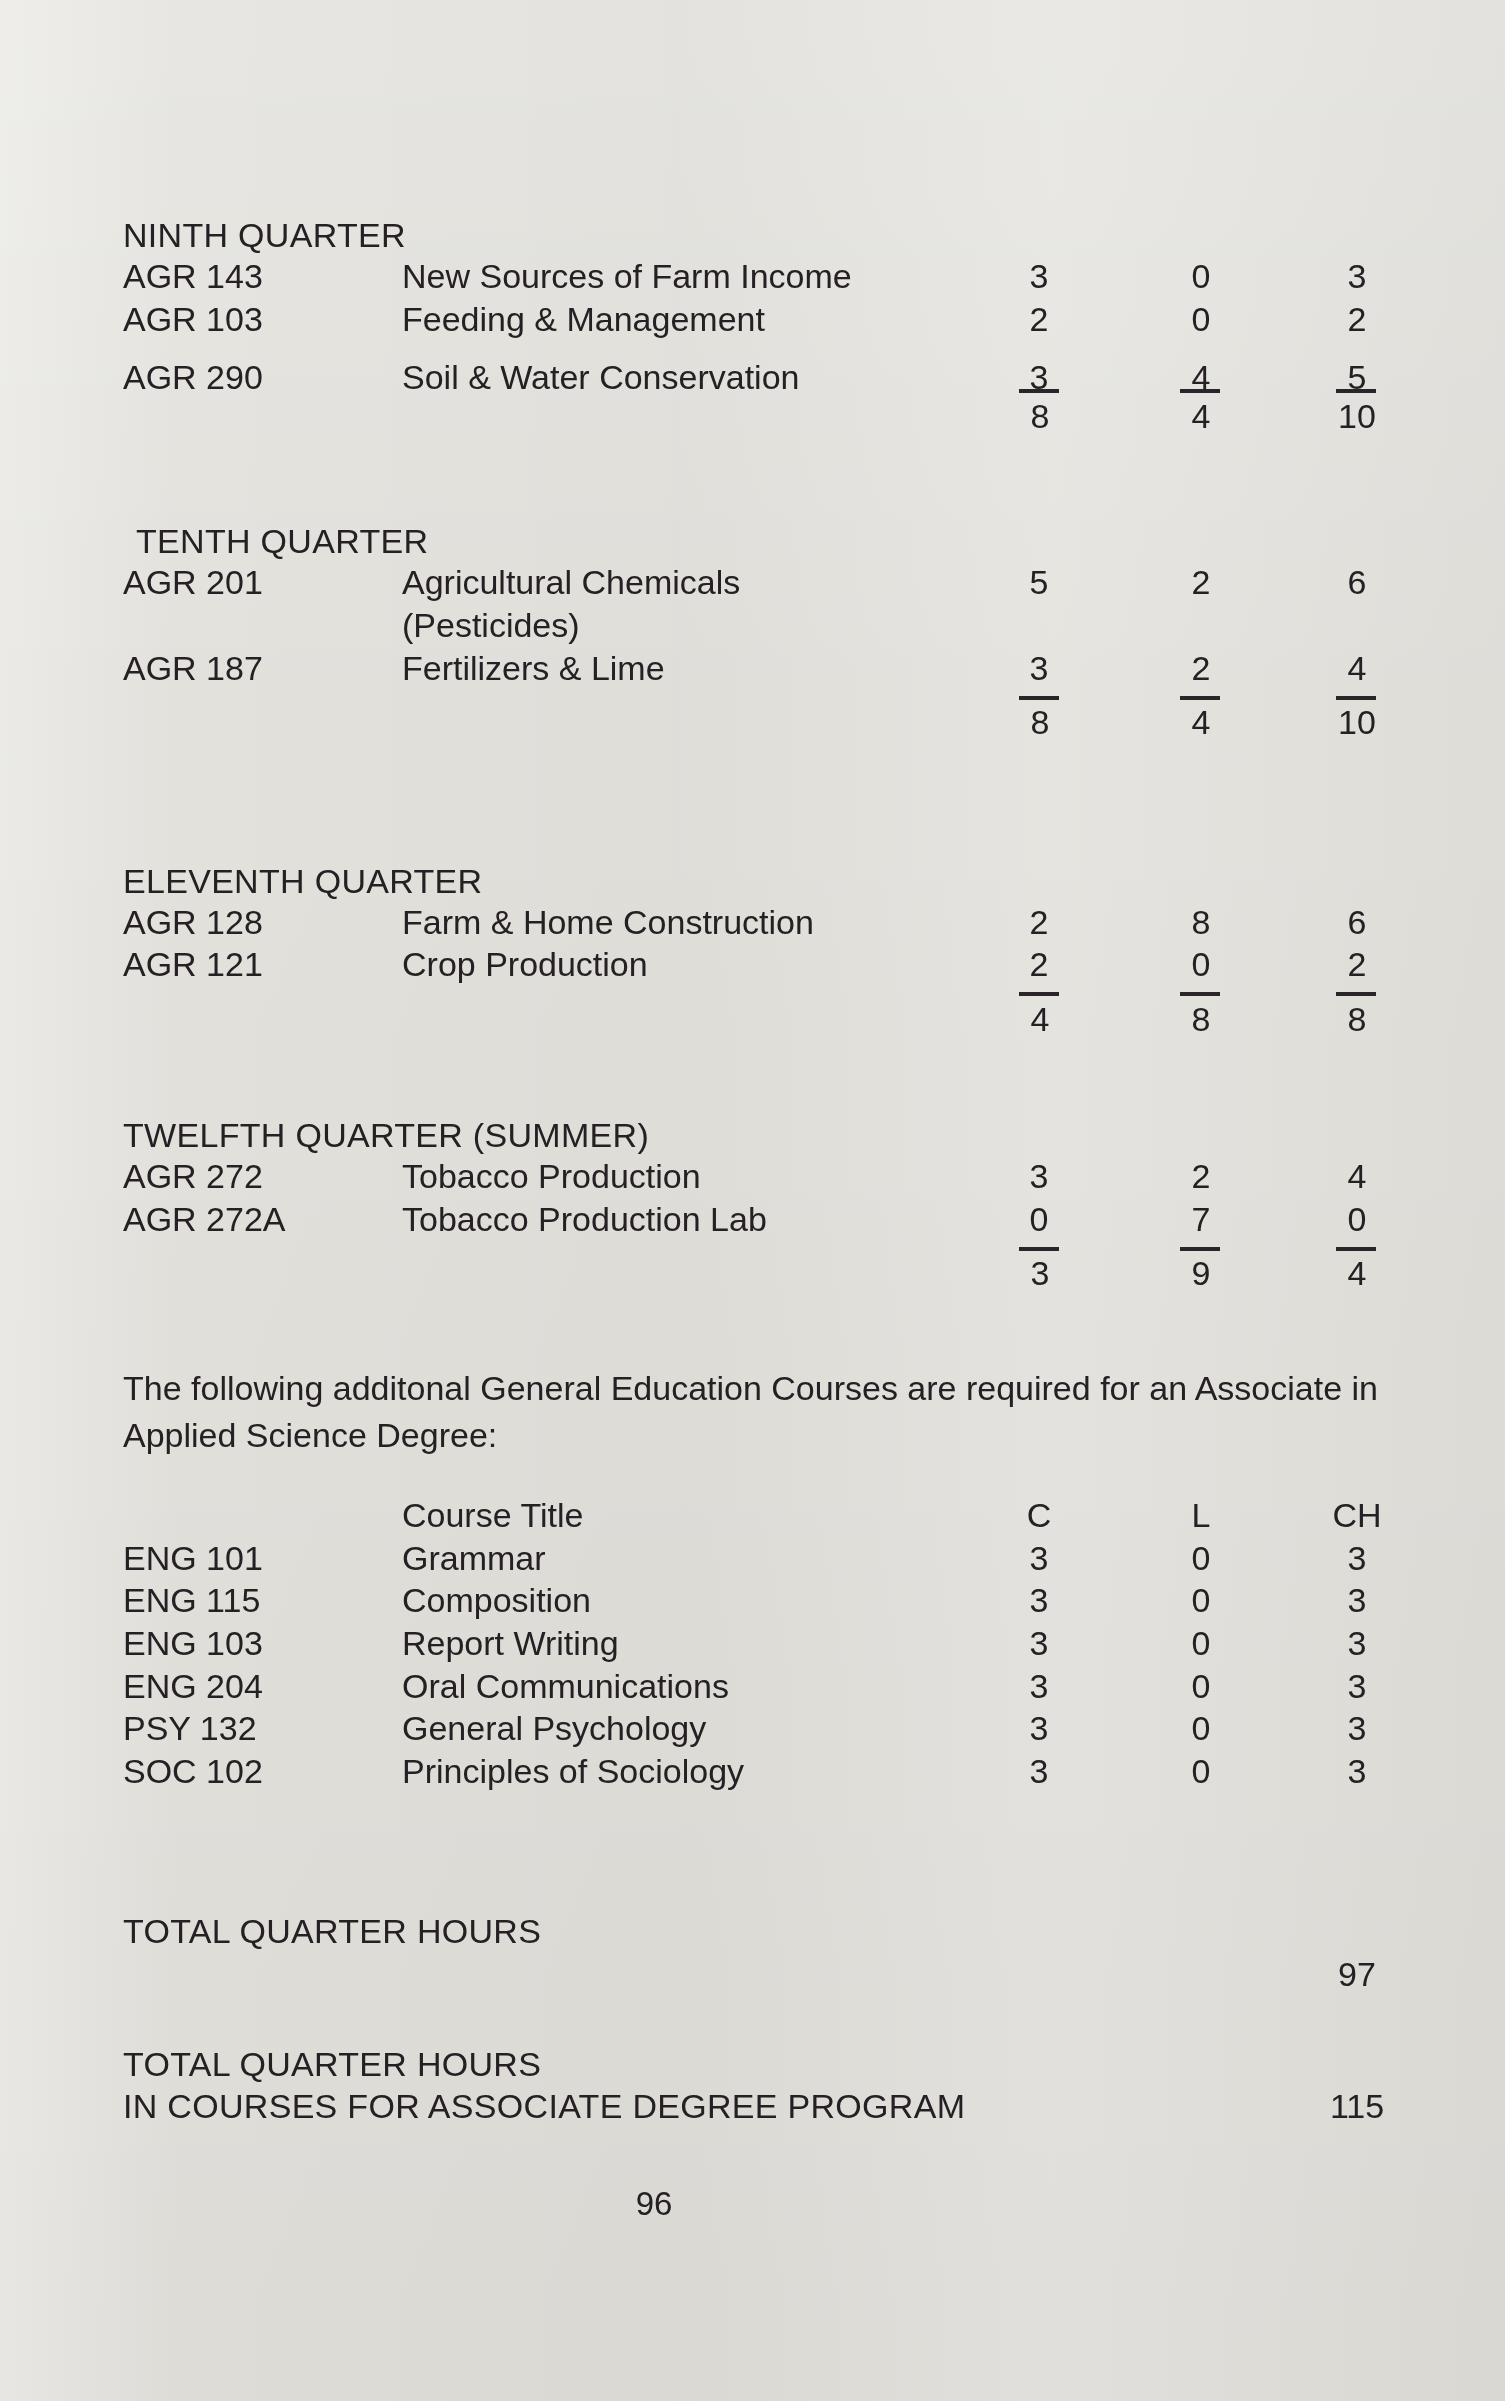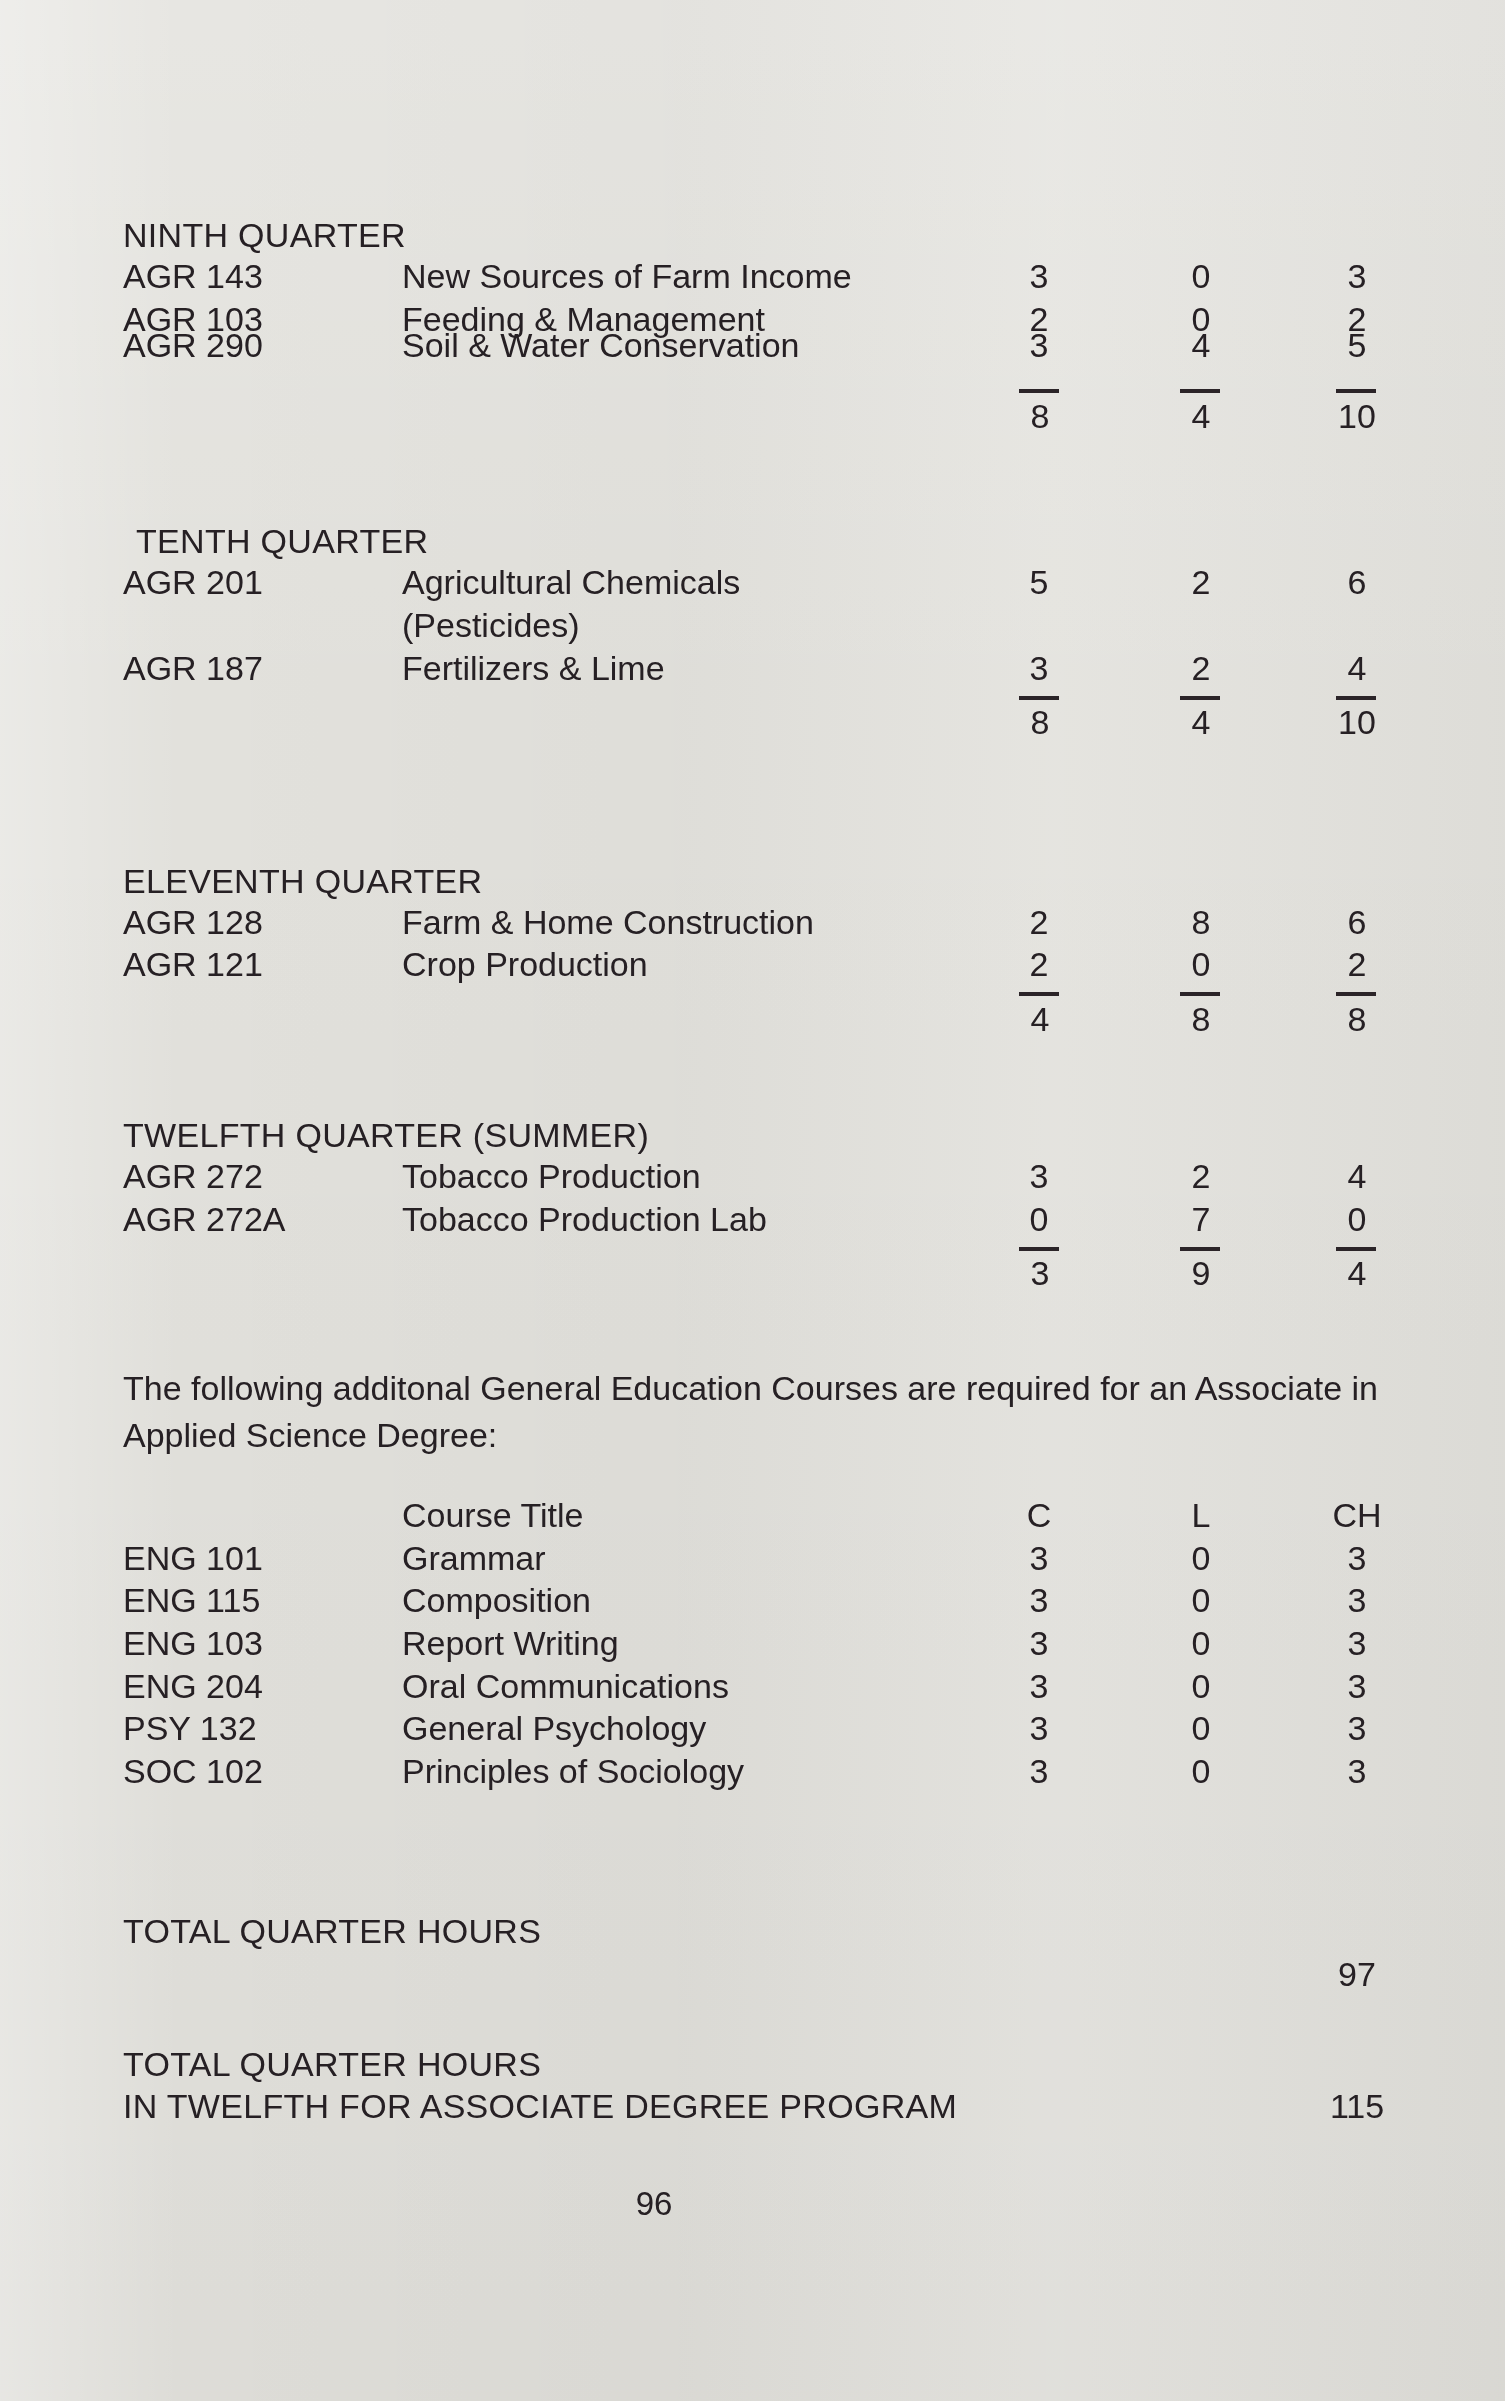--- a/index.html
+++ b/index.html
@@ -142,21 +142,21 @@
       <span class="num col-l">0</span>
       <span class="num col-ch">3</span>
     </div>
     <div class="row" style="top:300px;">
       <span class="code">AGR 103</span>
       <span class="title">Feeding &amp; Management</span>
       <span class="num col-c">2</span>
       <span class="num col-l">0</span>
       <span class="num col-ch">2</span>
     </div>
-    <div class="row" style="top:326px;">
+    <div class="row" style="top:358px;">
       <span class="code">AGR 290</span>
       <span class="title">Soil &amp; Water Conservation</span>
       <span class="num col-c">3</span>
       <span class="num col-l">4</span>
       <span class="num col-ch">5</span>
     </div>
     <div class="rule rule-c" style="top:389px;"></div>
     <div class="rule rule-l" style="top:389px;"></div>
     <div class="rule rule-ch" style="top:389px;"></div>
     <div class="total-num tot-c" style="top:397px;">8</div>
@@ -284,20 +284,20 @@
       <span class="title">Principles of Sociology</span>
       <span class="num col-c">3</span>
       <span class="num col-l">0</span>
       <span class="num col-ch">3</span>
     </div>
 
     <div class="totals-label" style="top:1912px;">TOTAL QUARTER HOURS</div>
     <div class="totals-value" style="left:1313px; top:1955px;">97</div>
 
     <div class="totals-label" style="top:2045px;">TOTAL QUARTER HOURS</div>
-    <div class="totals-label" style="top:2087px;">IN TWELFTH FOR ASSOCIATE DEGREE PROGRAM</div>
+    <div class="totals-label" style="top:2087px;">IN COURSES FOR ASSOCIATE DEGREE PROGRAM</div>
     <div class="totals-value" style="left:1313px; top:2087px;">115</div>
 
     <div class="page-number" style="top:2185px;">96</div>
 
   </div>
 </div>
 
 
 </body></html>

